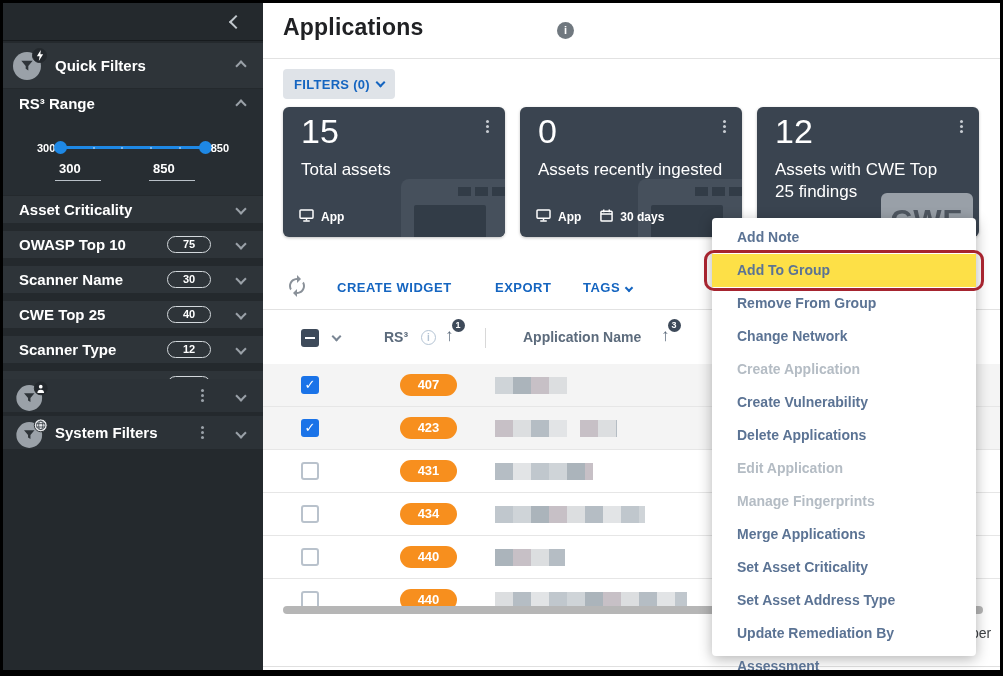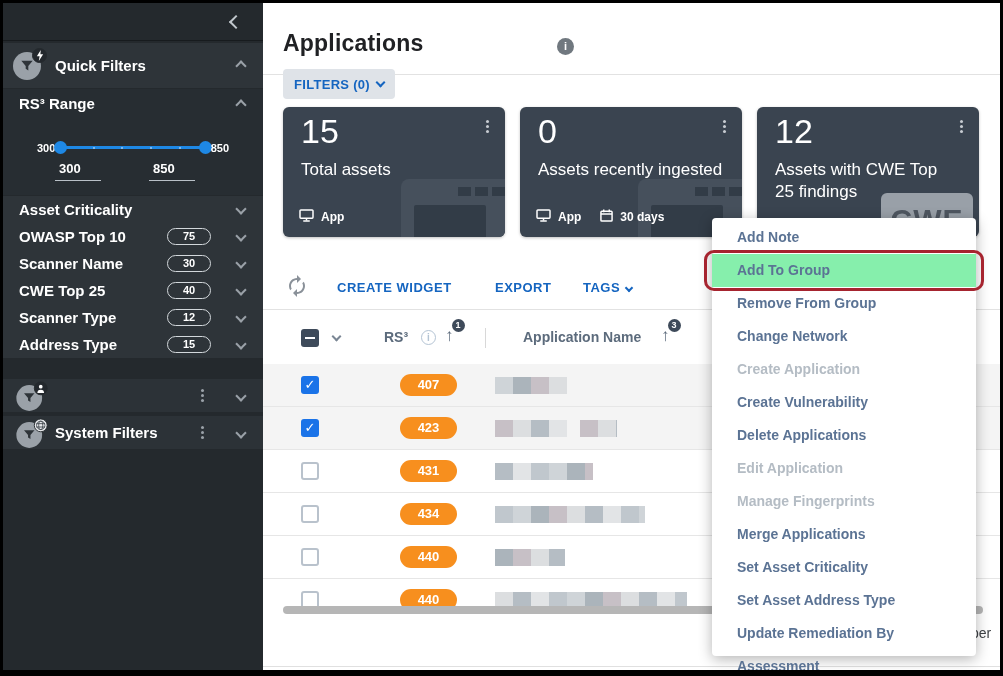--- a/index.html
+++ b/index.html
@@ -40,37 +40,37 @@
   .sl-min { left:0; } .sl-max { right:0; }
   .sl-track { position:absolute; left:24px; right:24px; top:5px; height:3px; background:var(--slider); }
   .sl-track .dot { position:absolute; top:0.5px; width:2px; height:2px; border-radius:50%; background:#9ec9f0; }
   .dot.d1{left:22%;} .dot.d2{left:42%;} .dot.d3{left:62%;} .dot.d4{left:82%;}
   .handle { position:absolute; top:-5px; width:13px; height:13px; border-radius:50%; background:var(--slider); }
   .handle.hl { left:-7px; } .handle.hr { right:-7px; }
   .range-inputs { position:absolute; left:0; top:72px; width:100%; }
   .rng-input { position:absolute; left:52px; width:46px; color:#fff; font-size:13px; font-weight:700; border-bottom:1px solid #b9c0c7; padding:0 0 4px 4px; }
   .rng-input.r2 { left:146px; }
 
-  #sb-items { position:absolute; left:0; top:193px; width:100%; display:flex; flex-direction:column; gap:0; }
+  #sb-items { position:absolute; left:0; top:193px; width:100%; display:flex; flex-direction:column; gap:8px; }
   .sb-item { position:relative; height:27px; background:#2e3439; }
   .sb-item-label { position:absolute; left:16px; line-height:27px; color:#fff; font-size:15px; font-weight:700; }
   .pill { position:absolute; right:52px; top:5px; width:44px; height:17px; border:1px solid #d3d8dc; border-radius:9px; color:#fff; font-size:11px; font-weight:700; text-align:center; line-height:15px; }
   .sb-item .chev { position:absolute; right:18px; top:9px; }
 
   .sb-uf { top:376px; height:33px; background:#2c3237; }
   .sb-sf { top:413px; height:33px; background:#2c3237; }
   .sb-uf .sb-title, .sb-sf .sb-title { line-height:33px; }
   .sb-uf .funnel-wrap, .sb-sf .funnel-wrap { top:3px; left:12px; transform:scale(.92); }
   .sb-uf .chev, .sb-sf .chev { top:13px; }
   .kebab { position:absolute; width:3px; height:3px; border-radius:50%; background:#9aa1a8; box-shadow:0 -5px 0 #9aa1a8, 0 5px 0 #9aa1a8; }
   .sb-uf .kebab, .sb-sf .kebab { left:198px; top:15px; }
 
   
   .main { position:absolute; left:260px; top:0; width:737px; height:667px; background:#fff; }
-  .m-header { position:absolute; left:0; top:16px; width:737px; height:56px; border-bottom:1px solid #e2e2e2; }
+  .m-header { position:absolute; left:0; top:0; width:737px; height:56px; border-bottom:1px solid #e2e2e2; }
   .m-header h1 { position:absolute; left:20px; top:11px; font-size:23px; font-weight:700; color:#202124; letter-spacing:.2px; }
   .gray-btn { position:absolute; height:30px; background:#dfe3e8; border:none; border-radius:4px; display:flex; align-items:center; gap:7px; padding:0 11px; cursor:pointer; font-family:inherit; }
   .gray-btn .lbl { color:var(--accent); font-size:13px; font-weight:700; letter-spacing:.3px; }
   .gray-btn .chev { width:7px; height:7px; margin-top:-3px; }
   .groupby { left:162px; top:12px; }
   .gb-icon { position:relative; width:13px; height:13px; border:1px dashed #4a5056; display:inline-block; }
   .gb-icon i { position:absolute; left:2px; top:2px; width:7px; height:7px; border-radius:50%; background:#4a5056; }
   .info-circle { position:absolute; left:294px; top:19px; width:17px; height:17px; border-radius:50%; background:#70787f; color:#fff; font-size:11px; font-weight:700; text-align:center; line-height:17px; }
   .info-circle::after { content:"i"; }
   .filters-btn { left:20px; top:66px; }
@@ -123,21 +123,21 @@
   .blur .blk { width:18px; height:17px; }
 
   .hscroll { position:absolute; left:20px; top:603px; width:700px; height:8px; border-radius:4px; background:#b6b6b6; }
   .foot-frag { position:absolute; left:697px; top:622px; color:#3f4347; font-size:14px; white-space:nowrap; }
   .bottom-line { position:absolute; left:0; top:663px; width:737px; border-top:1px solid #e0e0e0; }
 
   
   #menu { position:absolute; left:449px; top:215px; width:264px; background:#fff; border-radius:4px; box-shadow:0 3px 14px rgba(0,0,0,.3); padding:3px 0 6px; z-index:20; }
   .menu-item { position:relative; height:33px; line-height:33px; padding-left:25px; color:#5b7394; font-size:14px; font-weight:700; cursor:pointer; }
   .menu-item.disabled { color:#b4bcc4; cursor:default; }
-  .menu-item.highlighted { background:#86efac; }
+  .menu-item.highlighted { background:#fde047; }
   .annotation { position:absolute; left:-8px; width:280px; height:41px; border:3px solid var(--red); border-radius:10px; pointer-events:none; z-index:21; }
 </style>
 </head>
 <body>
 
 <div class="frame">
  <div class="inner">
 
   <aside class="sidebar">
     <div class="sb-top">

